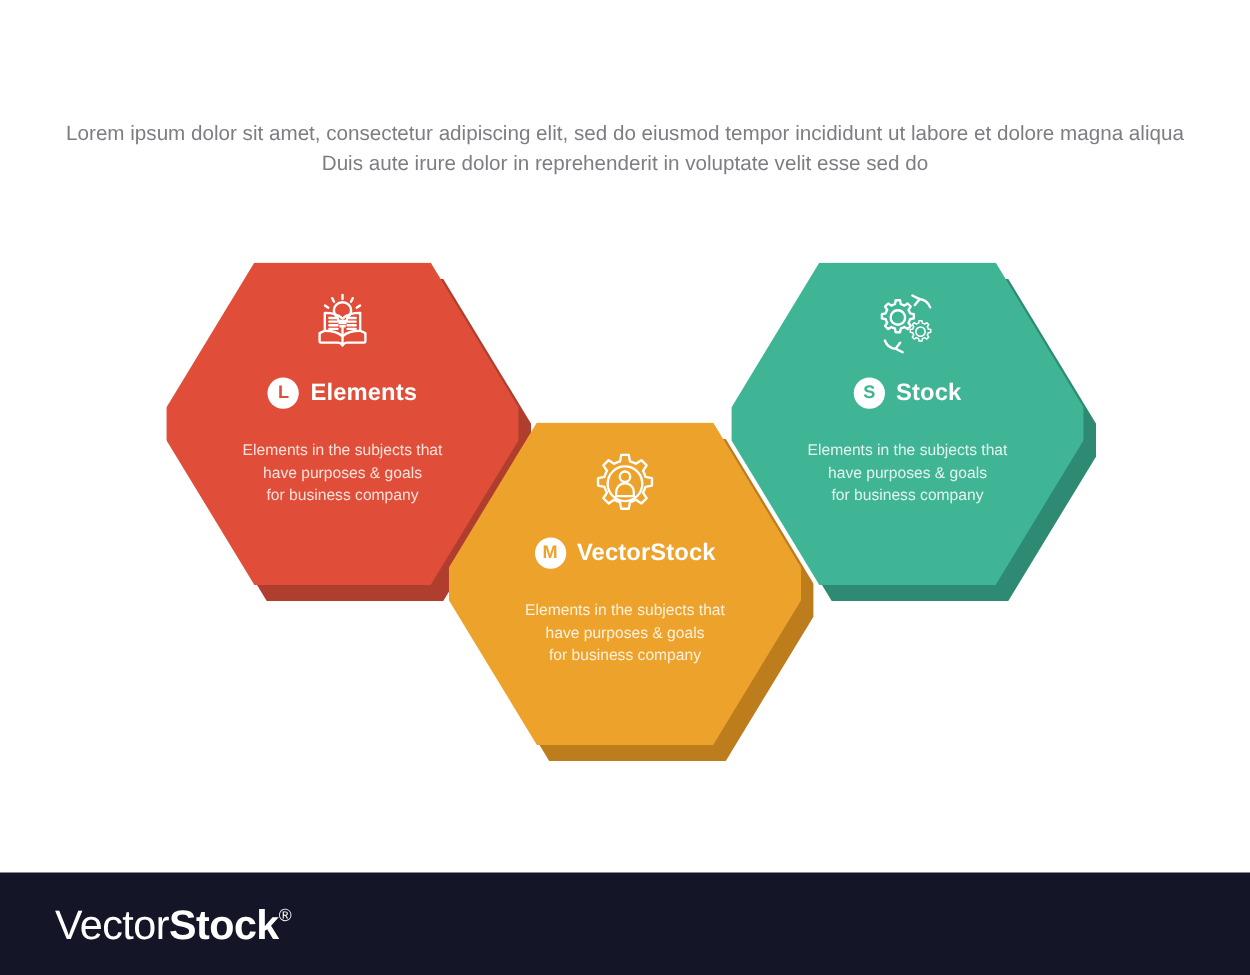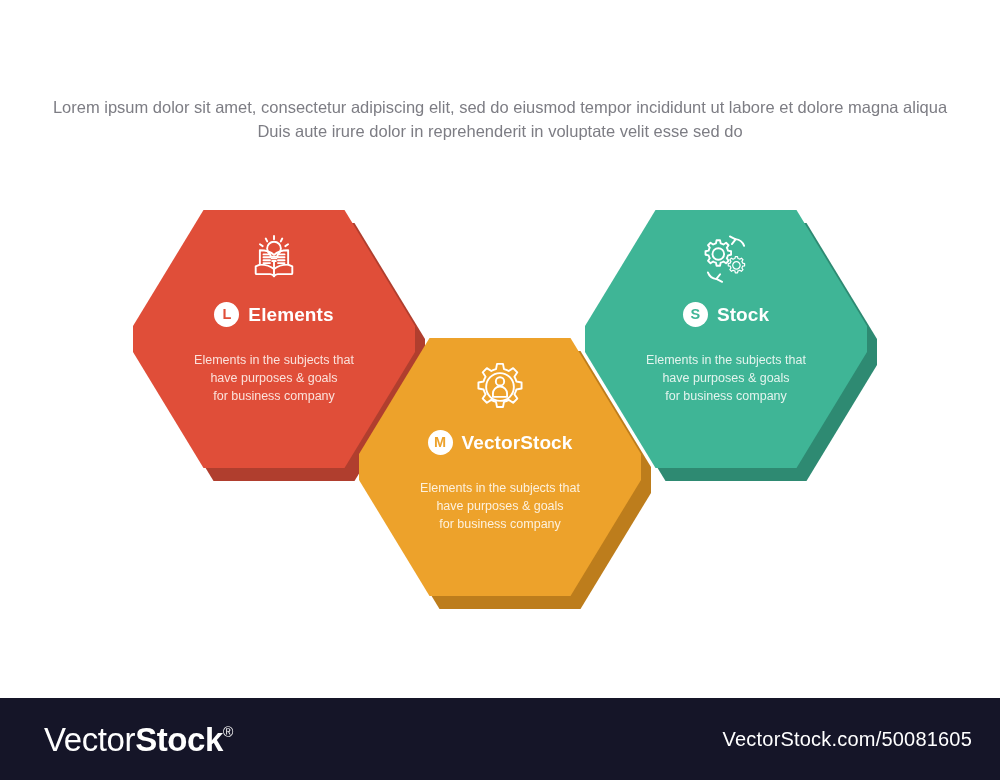--- a/index.html
+++ b/index.html
@@ -276,16 +276,15 @@
     </div>
 
   </div>
 
   <div class="footer">
     <div class="logo">
       <span class="logo-light">Vector</span>
         <span class="logo-bold">Stock</span>
         <span class="logo-reg">®</span>
     </div>
-    <div class="footer-url">VectorStock.com/50081605</div>
   </div>
 
 </div>
 
 </body></html>

